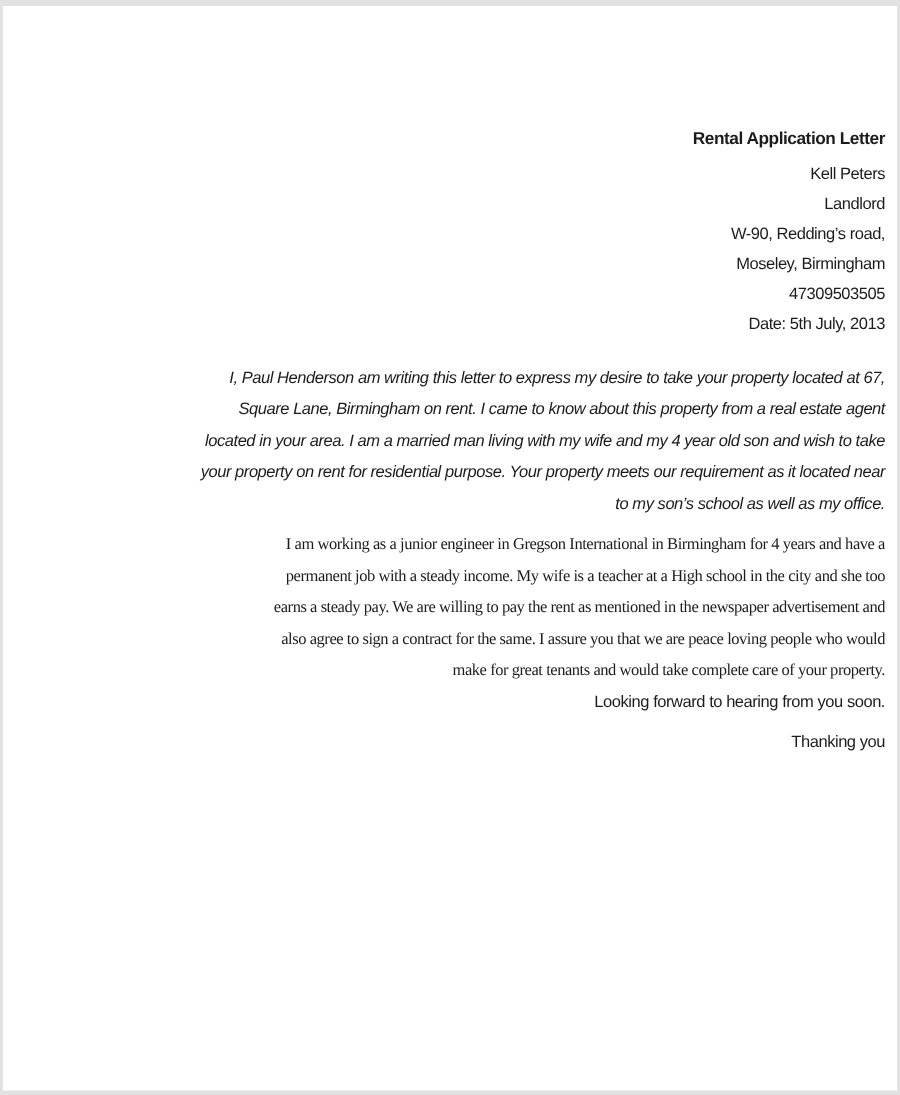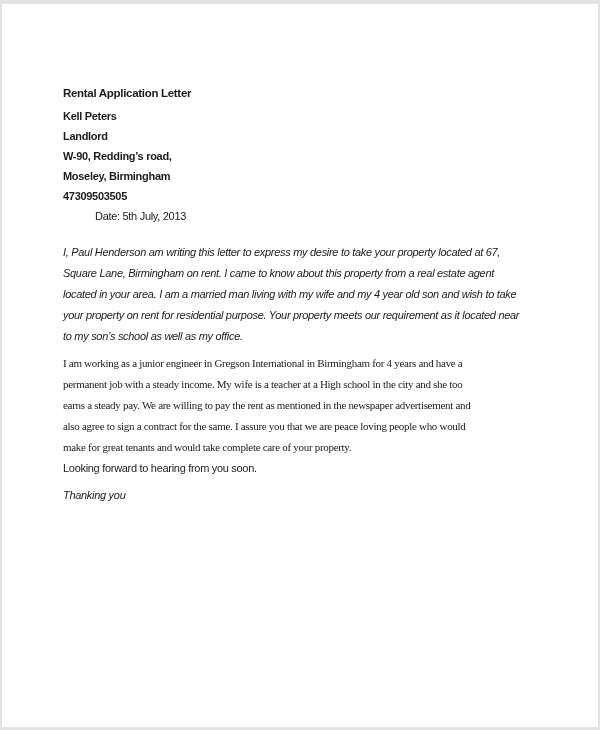--- a/index.html
+++ b/index.html
@@ -18,35 +18,35 @@
     bottom: 3px;
     background: #ffffff;
     overflow: hidden;
   }
   .content {
     padding: 82px 8px 0 61px;
     font-family: "Liberation Sans", "DejaVu Sans", sans-serif;
     font-size: 11px;
     letter-spacing: -0.3px;
     color: #1c1c1c;
+    text-align: right;
   }
   .title {
     font-weight: bold;
     font-size: 11.5px;
     line-height: 14px;
   }
   .to-line {
     margin-top: 36px;
     line-height: 20px;
   }
   .address-block {
     margin-top: 6px;
     line-height: 20px;
     white-space: pre;
-    font-weight: bold;
   }
   .date-line {
     line-height: 20px;
     padding-left: 32px;
   }
   .subject-block {
     margin-top: 18px;
     line-height: 22px;
   }
   .subject-line, .salutation-line {
@@ -59,21 +59,20 @@
   }
   .par1 { margin-top: 16px; font-style: italic; }
   .par2 { margin-top: 6px; font-family: Liberation Serif, serif; }
   .closing-line {
     line-height: 21px;
     white-space: pre;
   }
   .signoff-block {
     margin-top: 4px;
     line-height: 25px;
-    font-style: italic;
   }
   .signoff-line, .signature-line {
     line-height: 25px;
   }
 </style>
 </head>
 <body>
 
 <div class="paper">
   <div class="content">

